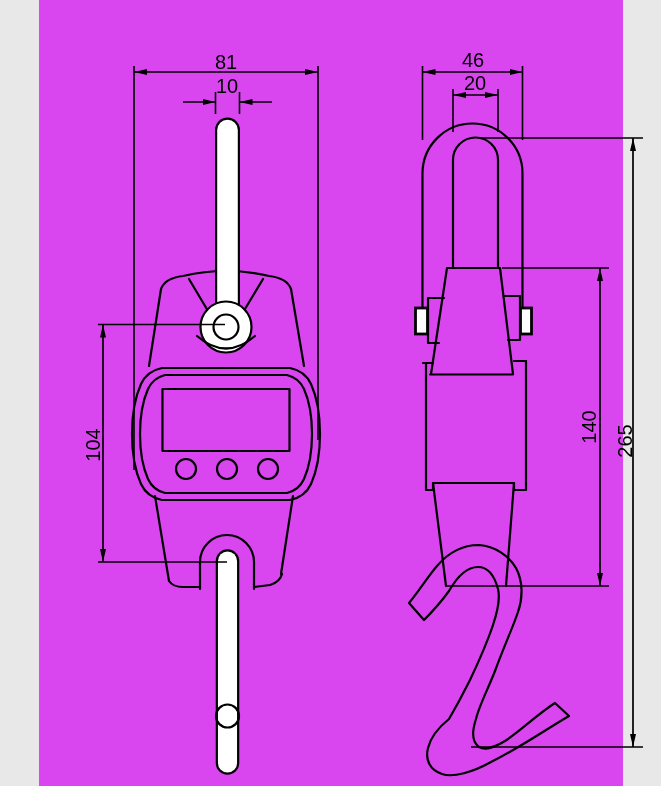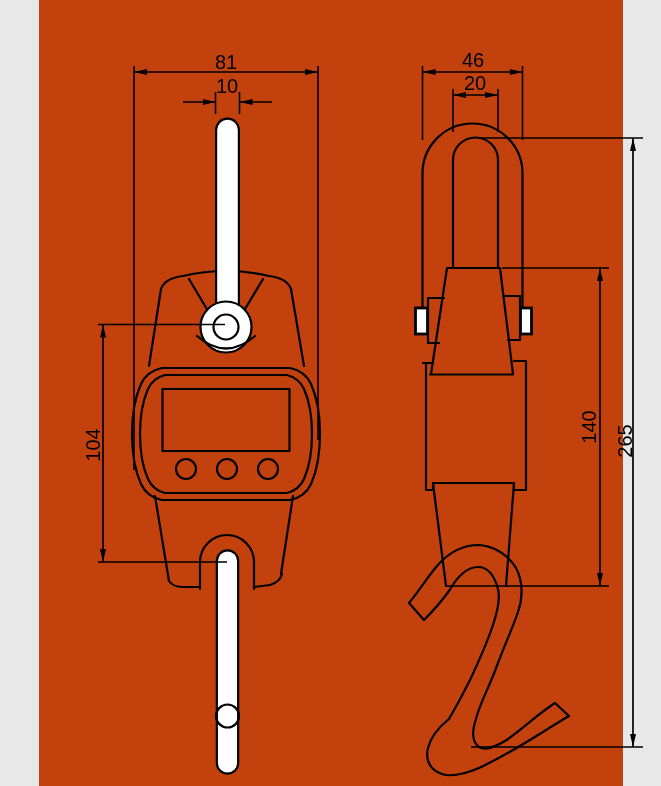--- a/index.html
+++ b/index.html
@@ -1,17 +1,17 @@
 <!DOCTYPE html>
 <html><head>
 <meta charset="utf-8">
 <style>
   html,body{margin:0;padding:0;background:#e8e8e8;}
   .canvas{
-    width:584px;height:786px;background:#c2410c;position:relative;
+    width:584px;height:786px;background:#d946ef;position:relative;
     font-family:"Liberation Sans", sans-serif;
     margin:0 auto;
   }
   svg{display:block;}
   svg text{
     font-family:"Liberation Sans", sans-serif;
     font-size:20px;
     fill:#000;
   }
   .ol{fill:none;stroke:#000;stroke-width:2.2;stroke-linecap:round;stroke-linejoin:round;}

